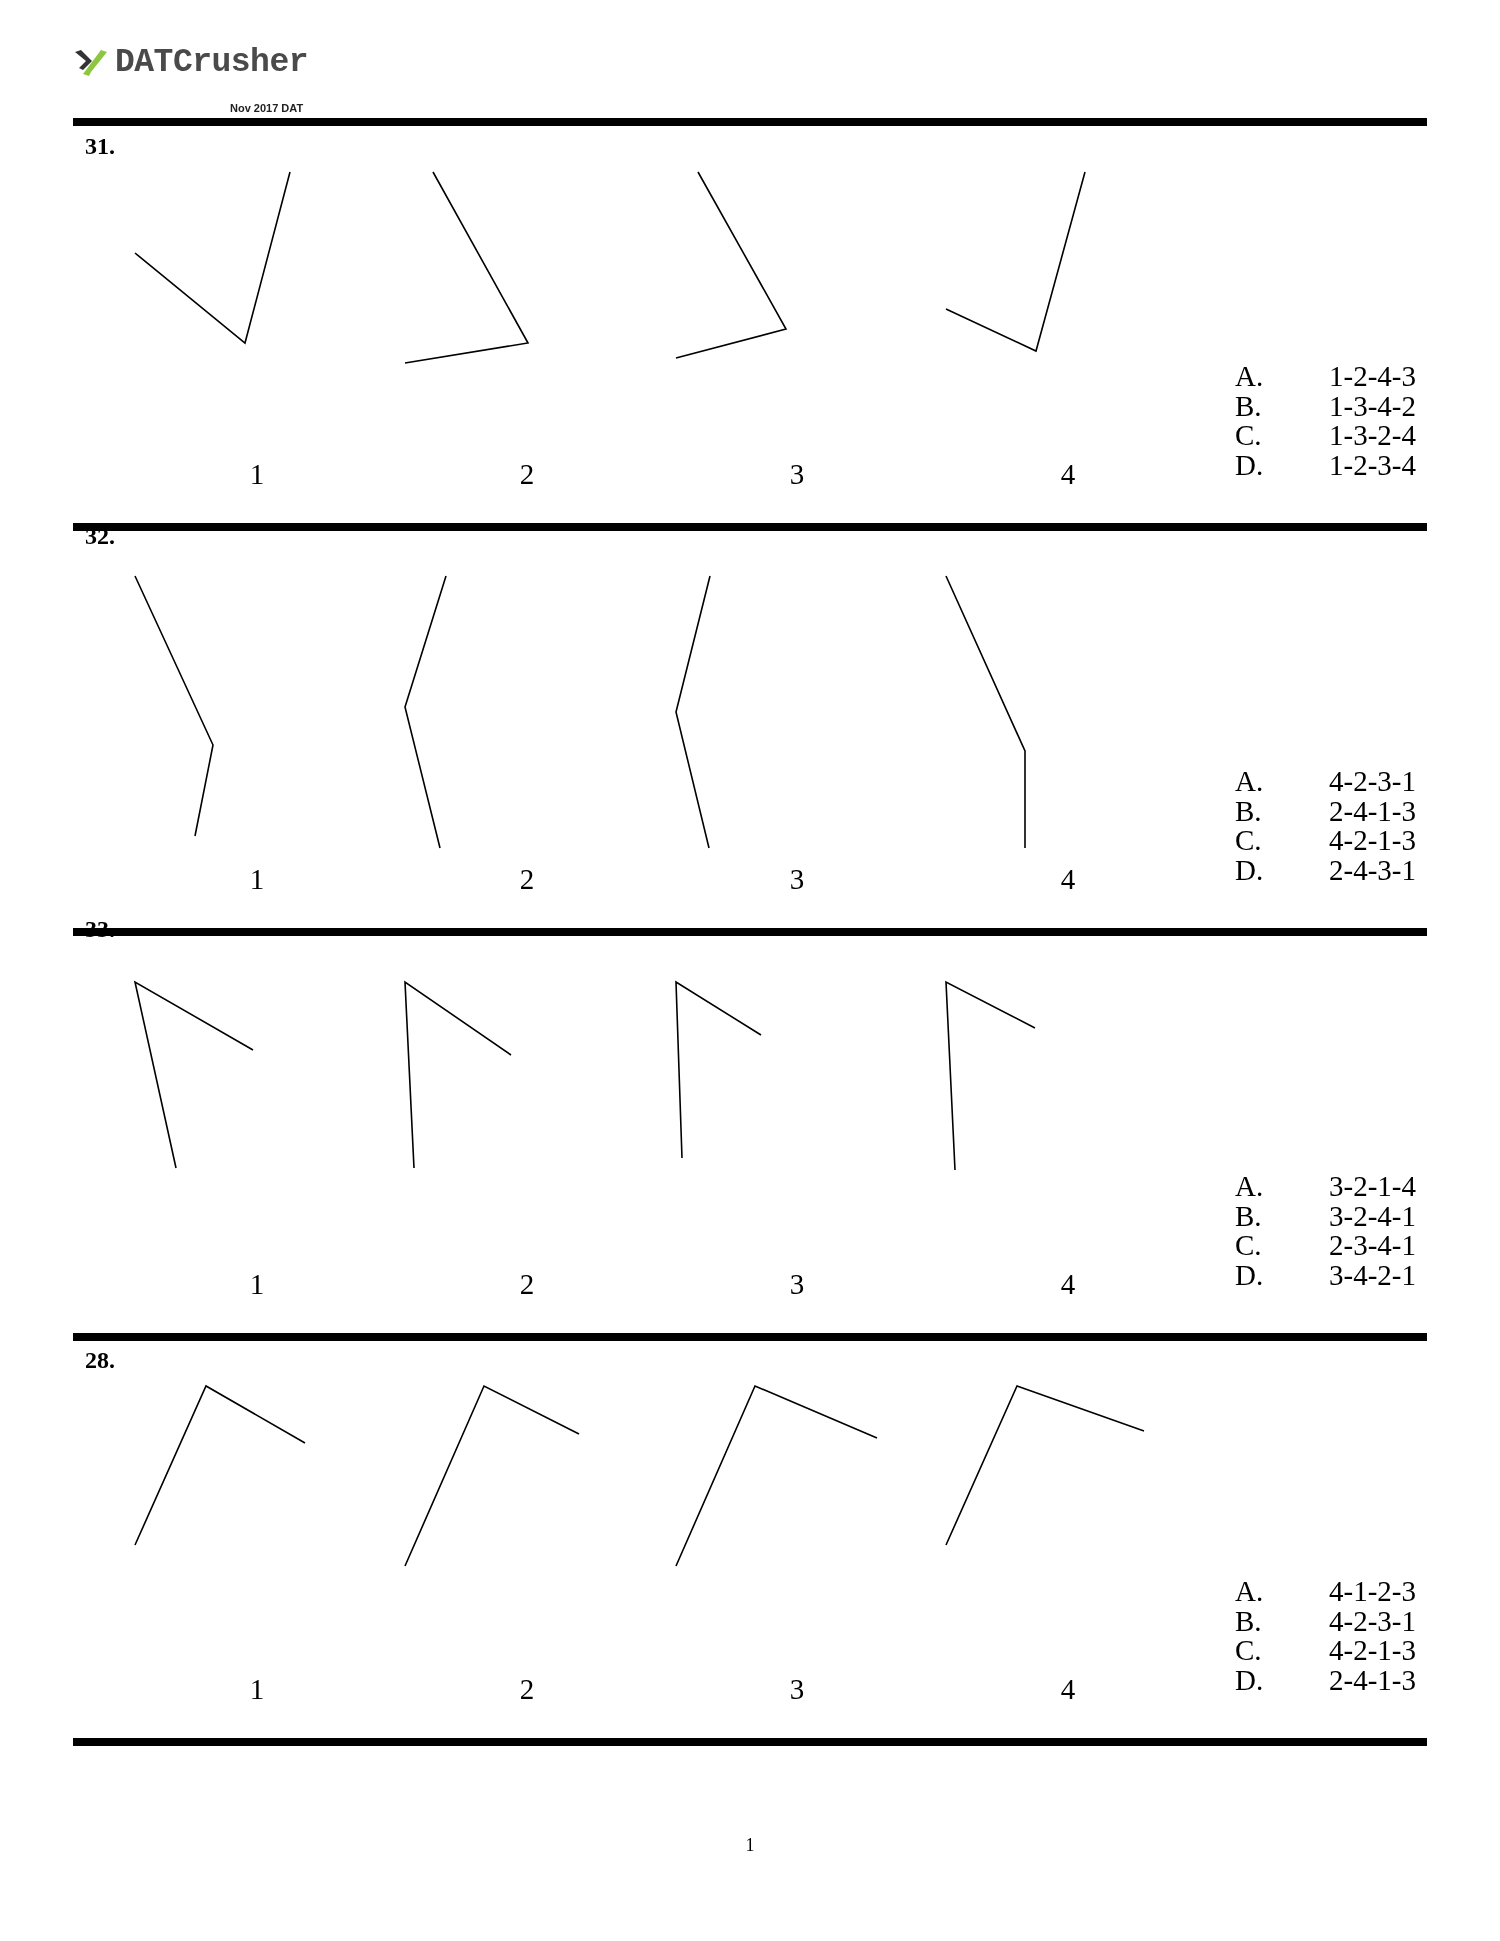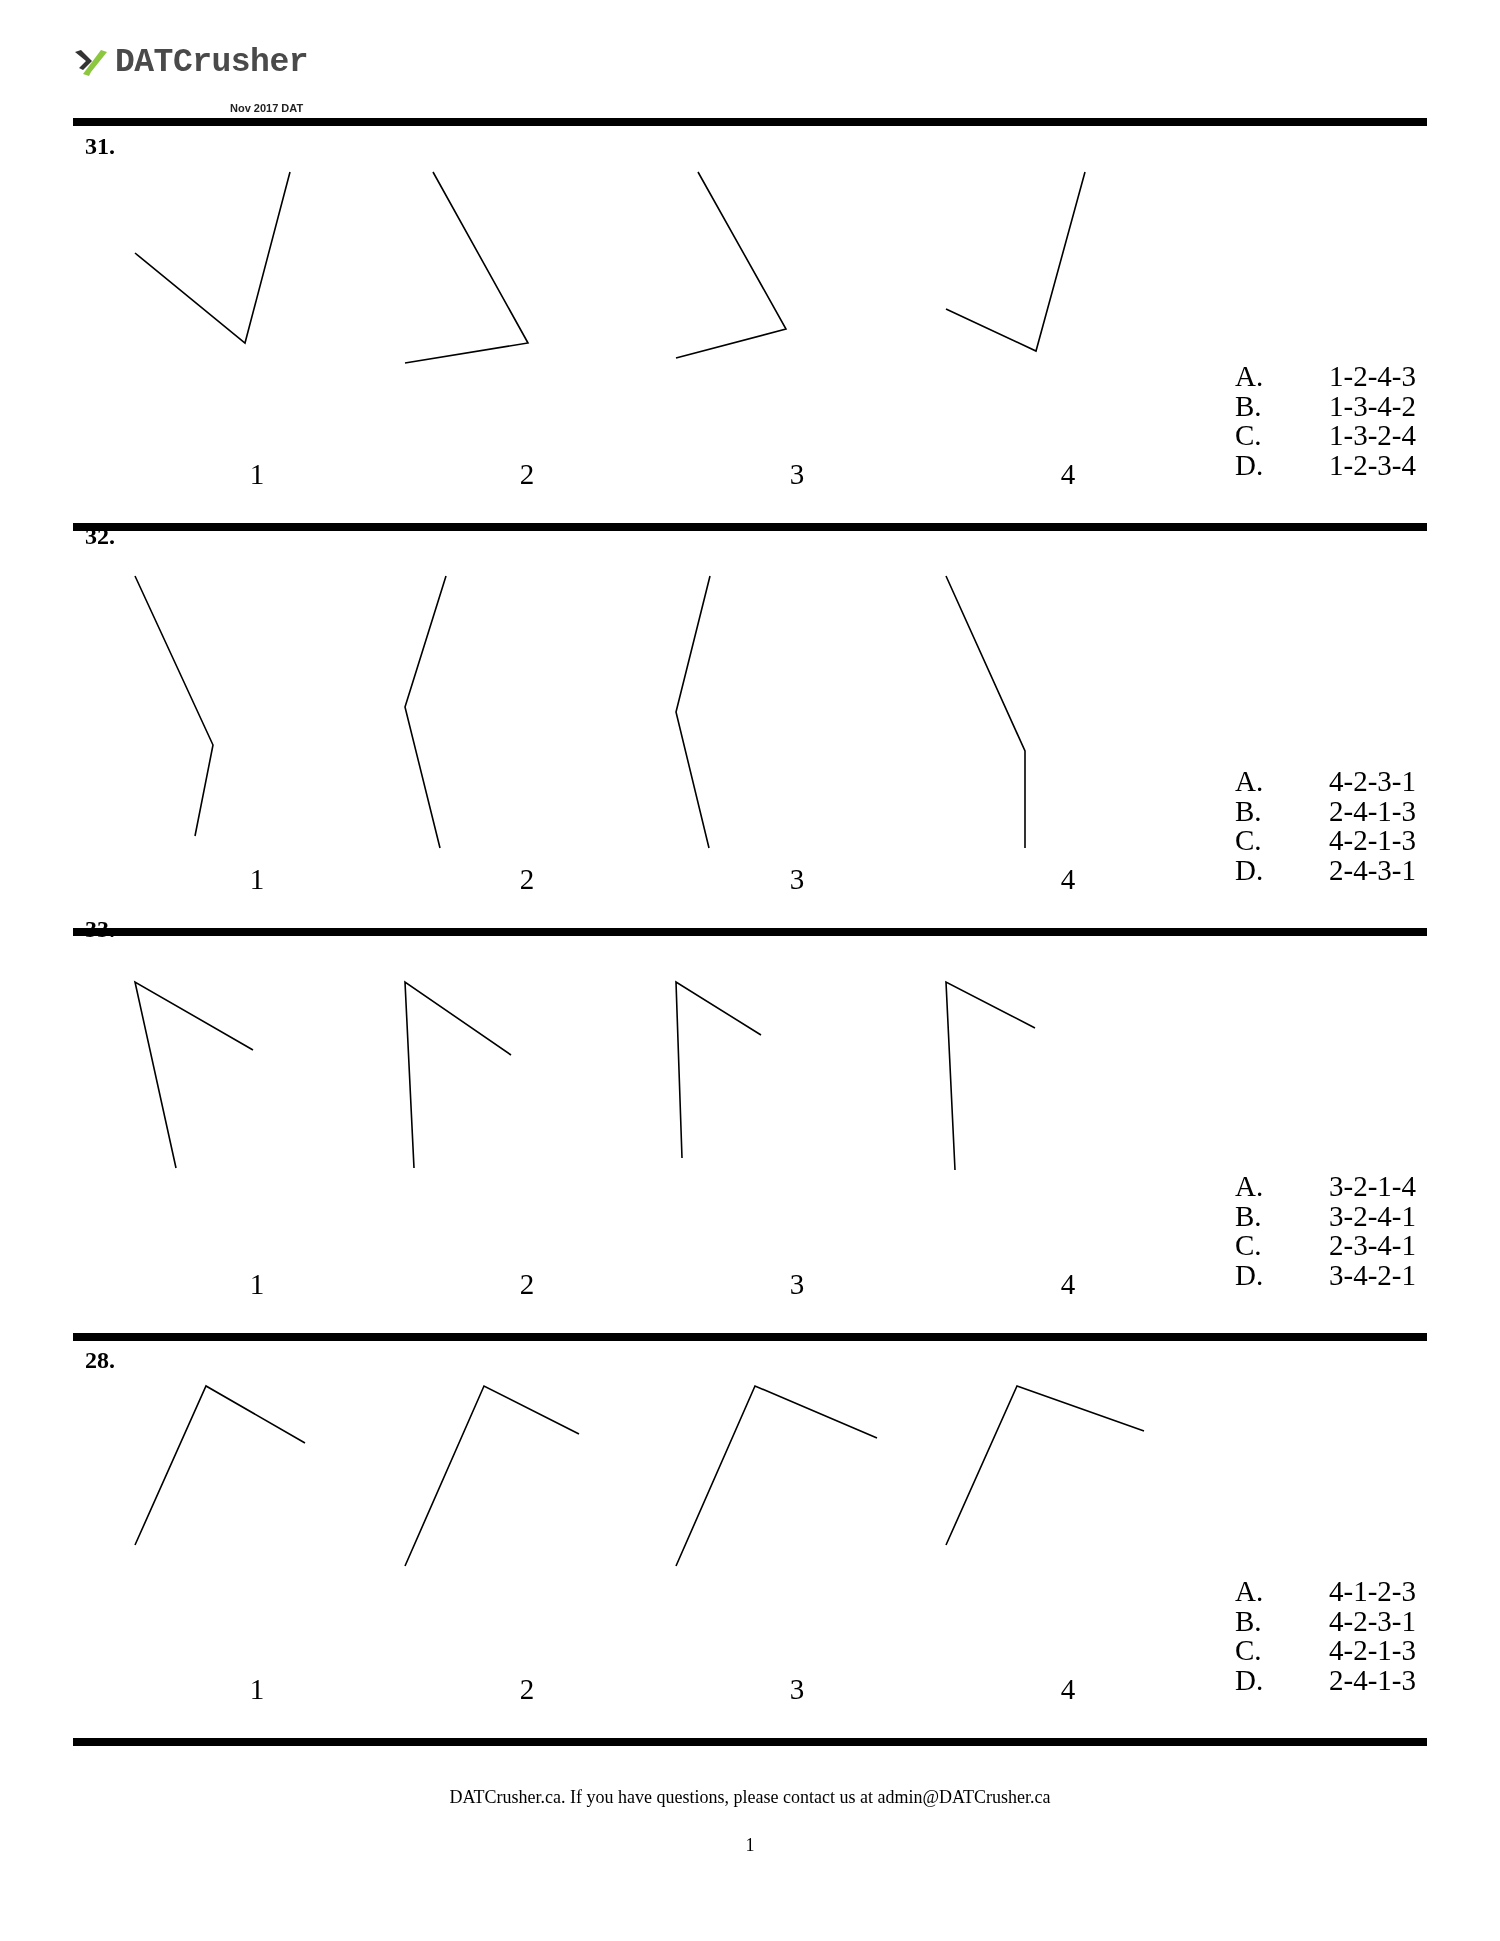--- a/index.html
+++ b/index.html
@@ -151,15 +151,14 @@
       <span class="ans-letter">C.</span>
       <span class="ans-val">4-2-1-3</span>
     </div>
   <div class="ans-row">
       <span class="ans-letter">D.</span>
       <span class="ans-val">2-4-1-3</span>
     </div>
 </div>
 
 <div class="footer" style="top:1786px">
-  <div>DATCrusher.ca. If you have questions, please contact us at admin@DATCrusher.ca</div>
 </div>
 <div class="pagenum" style="top:1835px">1</div>
 
 </body></html>

